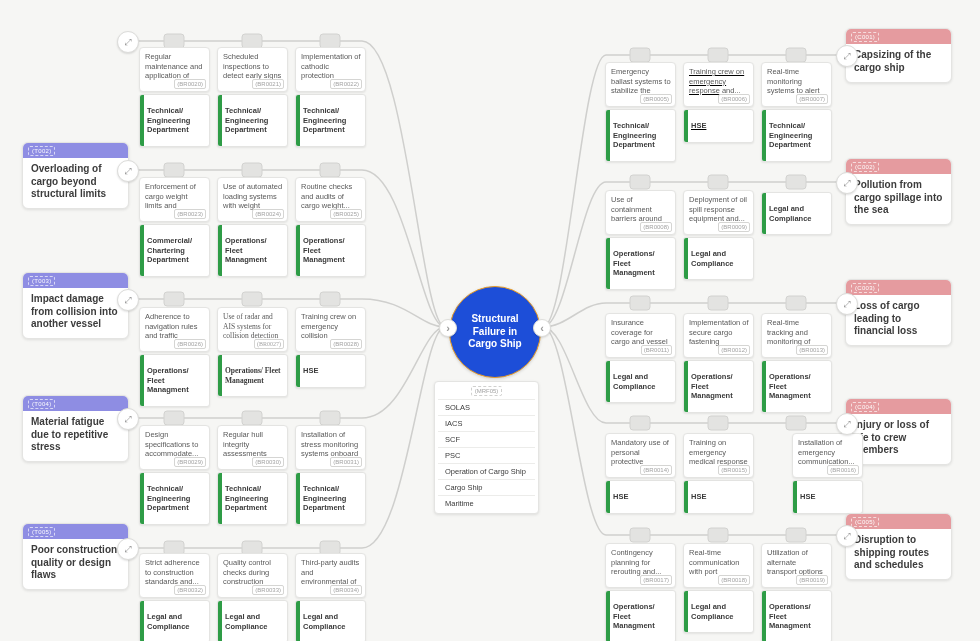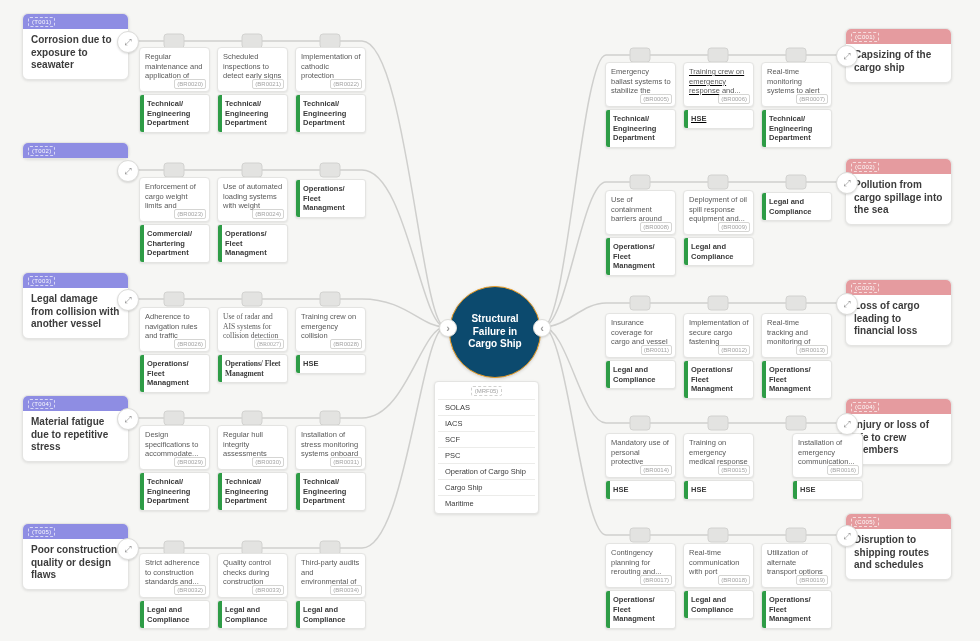--- a/index.html
+++ b/index.html
@@ -21,24 +21,24 @@
 
   .barrier{position:absolute;width:71px;z-index:2;}
   .bdesc{position:relative;background:#fff;border:1px solid #e4e4e2;border-radius:4px;
          box-shadow:0 1px 2px rgba(0,0,0,.08);height:45px;padding:4px 4px 2px 5px;box-sizing:border-box;}
   .btext{font-size:7.5px;line-height:9.5px;color:#5a5a5a;overflow:hidden;max-height:29px;}
   .bbadge{position:absolute;right:3px;bottom:2px;font-size:6px;line-height:8px;color:#a3a3a3;
           border:1px solid #d5d5d3;border-radius:2px;padding:0 2px;background:#fff;}
   .bdept{margin-top:2px;background:#fff;border:1px solid #e4e4e2;border-radius:3px;
          box-shadow:0 1px 2px rgba(0,0,0,.08);display:flex;align-items:stretch;}
   .bdept .bar{width:4px;border-radius:2px 0 0 2px;flex:0 0 4px;}
-  .bdept .dtext{font-size:7.5px;line-height:9.5px;font-weight:600;color:#3a3a3a;padding:4px 3px;}
+  .bdept .dtext{font-size:7.5px;line-height:9.5px;font-weight:600;color:#3a3a3a;padding:11px 3px;}
 
   .center-circle{position:absolute;left:449px;top:286px;width:90px;height:90px;border-radius:50%;
-                 background:#0c4a6e;border:1px solid #eb9c22;display:flex;align-items:center;justify-content:center;
+                 background:#1d4ed8;border:1px solid #eb9c22;display:flex;align-items:center;justify-content:center;
                  text-align:center;color:#fff;font-weight:bold;font-size:10px;line-height:12.5px;z-index:2;
                  box-shadow:0 1px 3px rgba(0,0,0,.15);}
   .center-circle span{display:block;width:66px;}
   .port{position:absolute;width:16px;height:16px;border-radius:50%;background:#fff;border:1px solid #ddddda;
         box-shadow:0 1px 2px rgba(0,0,0,.12);display:flex;align-items:center;justify-content:center;
         color:#9a9a9a;font-size:11px;line-height:11px;font-weight:bold;z-index:3;cursor:pointer;}
 
   .legend{position:absolute;left:434px;top:381px;width:103px;background:#fff;border:1px solid #e4e4e2;
           border-radius:4px;box-shadow:0 1px 3px rgba(0,0,0,.10);z-index:2;padding-bottom:2px;}
   .legend-badge-row{display:flex;justify-content:center;padding:4px 0 3px 0;}
@@ -133,26 +133,20 @@
           <span class="lbar" style="background: rgb(235, 173, 62);"></span>
           <span class="ltext">Cargo Ship</span>
         </div>
         <div class="legend-row">
           <span class="lbar" style="background: rgb(68, 114, 196);"></span>
           <span class="ltext">Maritime</span>
         </div>
       </div>
   </div>
 
-<div class="node" style="left: 22px; top: 13px;">
-      <div class="node-head threat-h">
-        <span class="nbadge">(T001)</span>
-      </div>
-      <div class="node-title">Corrosion due to exposure to seawater</div>
-    </div>
     <div class="expand-btn" style="left: 117px; top: 31px;">
       <span>⤢</span>
     </div>
     <div class="barrier" style="left: 139px; top: 47px;">
       <div class="bdesc">
         <div class="btext">Regular maintenance and application of anti...</div>
         <span class="bbadge">(BR0020)</span>
       </div>
       <div class="bdept">
         <span class="bar" style="background: rgb(46, 156, 70);"></span>
@@ -176,20 +170,21 @@
       </div>
       <div class="bdept">
         <span class="bar" style="background: rgb(46, 156, 70);"></span>
         <span class="dtext">Technical/ Engineering Department</span>
       </div>
     </div>
     <div class="node" style="left: 22px; top: 142px;">
       <div class="node-head threat-h">
         <span class="nbadge">(T002)</span>
       </div>
+      <div class="node-title">Overloading of cargo beyond structural limits</div>
     </div>
     <div class="expand-btn" style="left: 117px; top: 160px;">
       <span>⤢</span>
     </div>
     <div class="barrier" style="left: 139px; top: 177px;">
       <div class="bdesc">
         <div class="btext">Enforcement of cargo weight limits and proper...</div>
         <span class="bbadge">(BR0023)</span>
       </div>
       <div class="bdept">
@@ -201,30 +196,34 @@
       <div class="bdesc">
         <div class="btext">Use of automated loading systems with weight sensors</div>
         <span class="bbadge">(BR0024)</span>
       </div>
       <div class="bdept">
         <span class="bar" style="background: rgb(46, 156, 70);"></span>
         <span class="dtext">Operations/ Fleet Managment</span>
       </div>
     </div>
     <div class="barrier" style="left: 295px; top: 177px;">
+      <div class="bdesc">
+        <div class="btext">Routine checks and audits of cargo weight...</div>
+        <span class="bbadge">(BR0025)</span>
+      </div>
       <div class="bdept">
         <span class="bar" style="background: rgb(46, 156, 70);"></span>
         <span class="dtext">Operations/ Fleet Managment</span>
       </div>
     </div>
     <div class="node" style="left: 22px; top: 272px;">
       <div class="node-head threat-h">
         <span class="nbadge">(T003)</span>
       </div>
-      <div class="node-title">Legal damage from collision with another vessel</div>
+      <div class="node-title">Impact damage from collision into another vessel</div>
     </div>
     <div class="expand-btn" style="left: 117px; top: 289px;">
       <span>⤢</span>
     </div>
     <div class="barrier" style="left: 139px; top: 307px;">
       <div class="bdesc">
         <div class="btext">Adherence to navigation rules and traffic separation...</div>
         <span class="bbadge">(BR0026)</span>
       </div>
       <div class="bdept">

